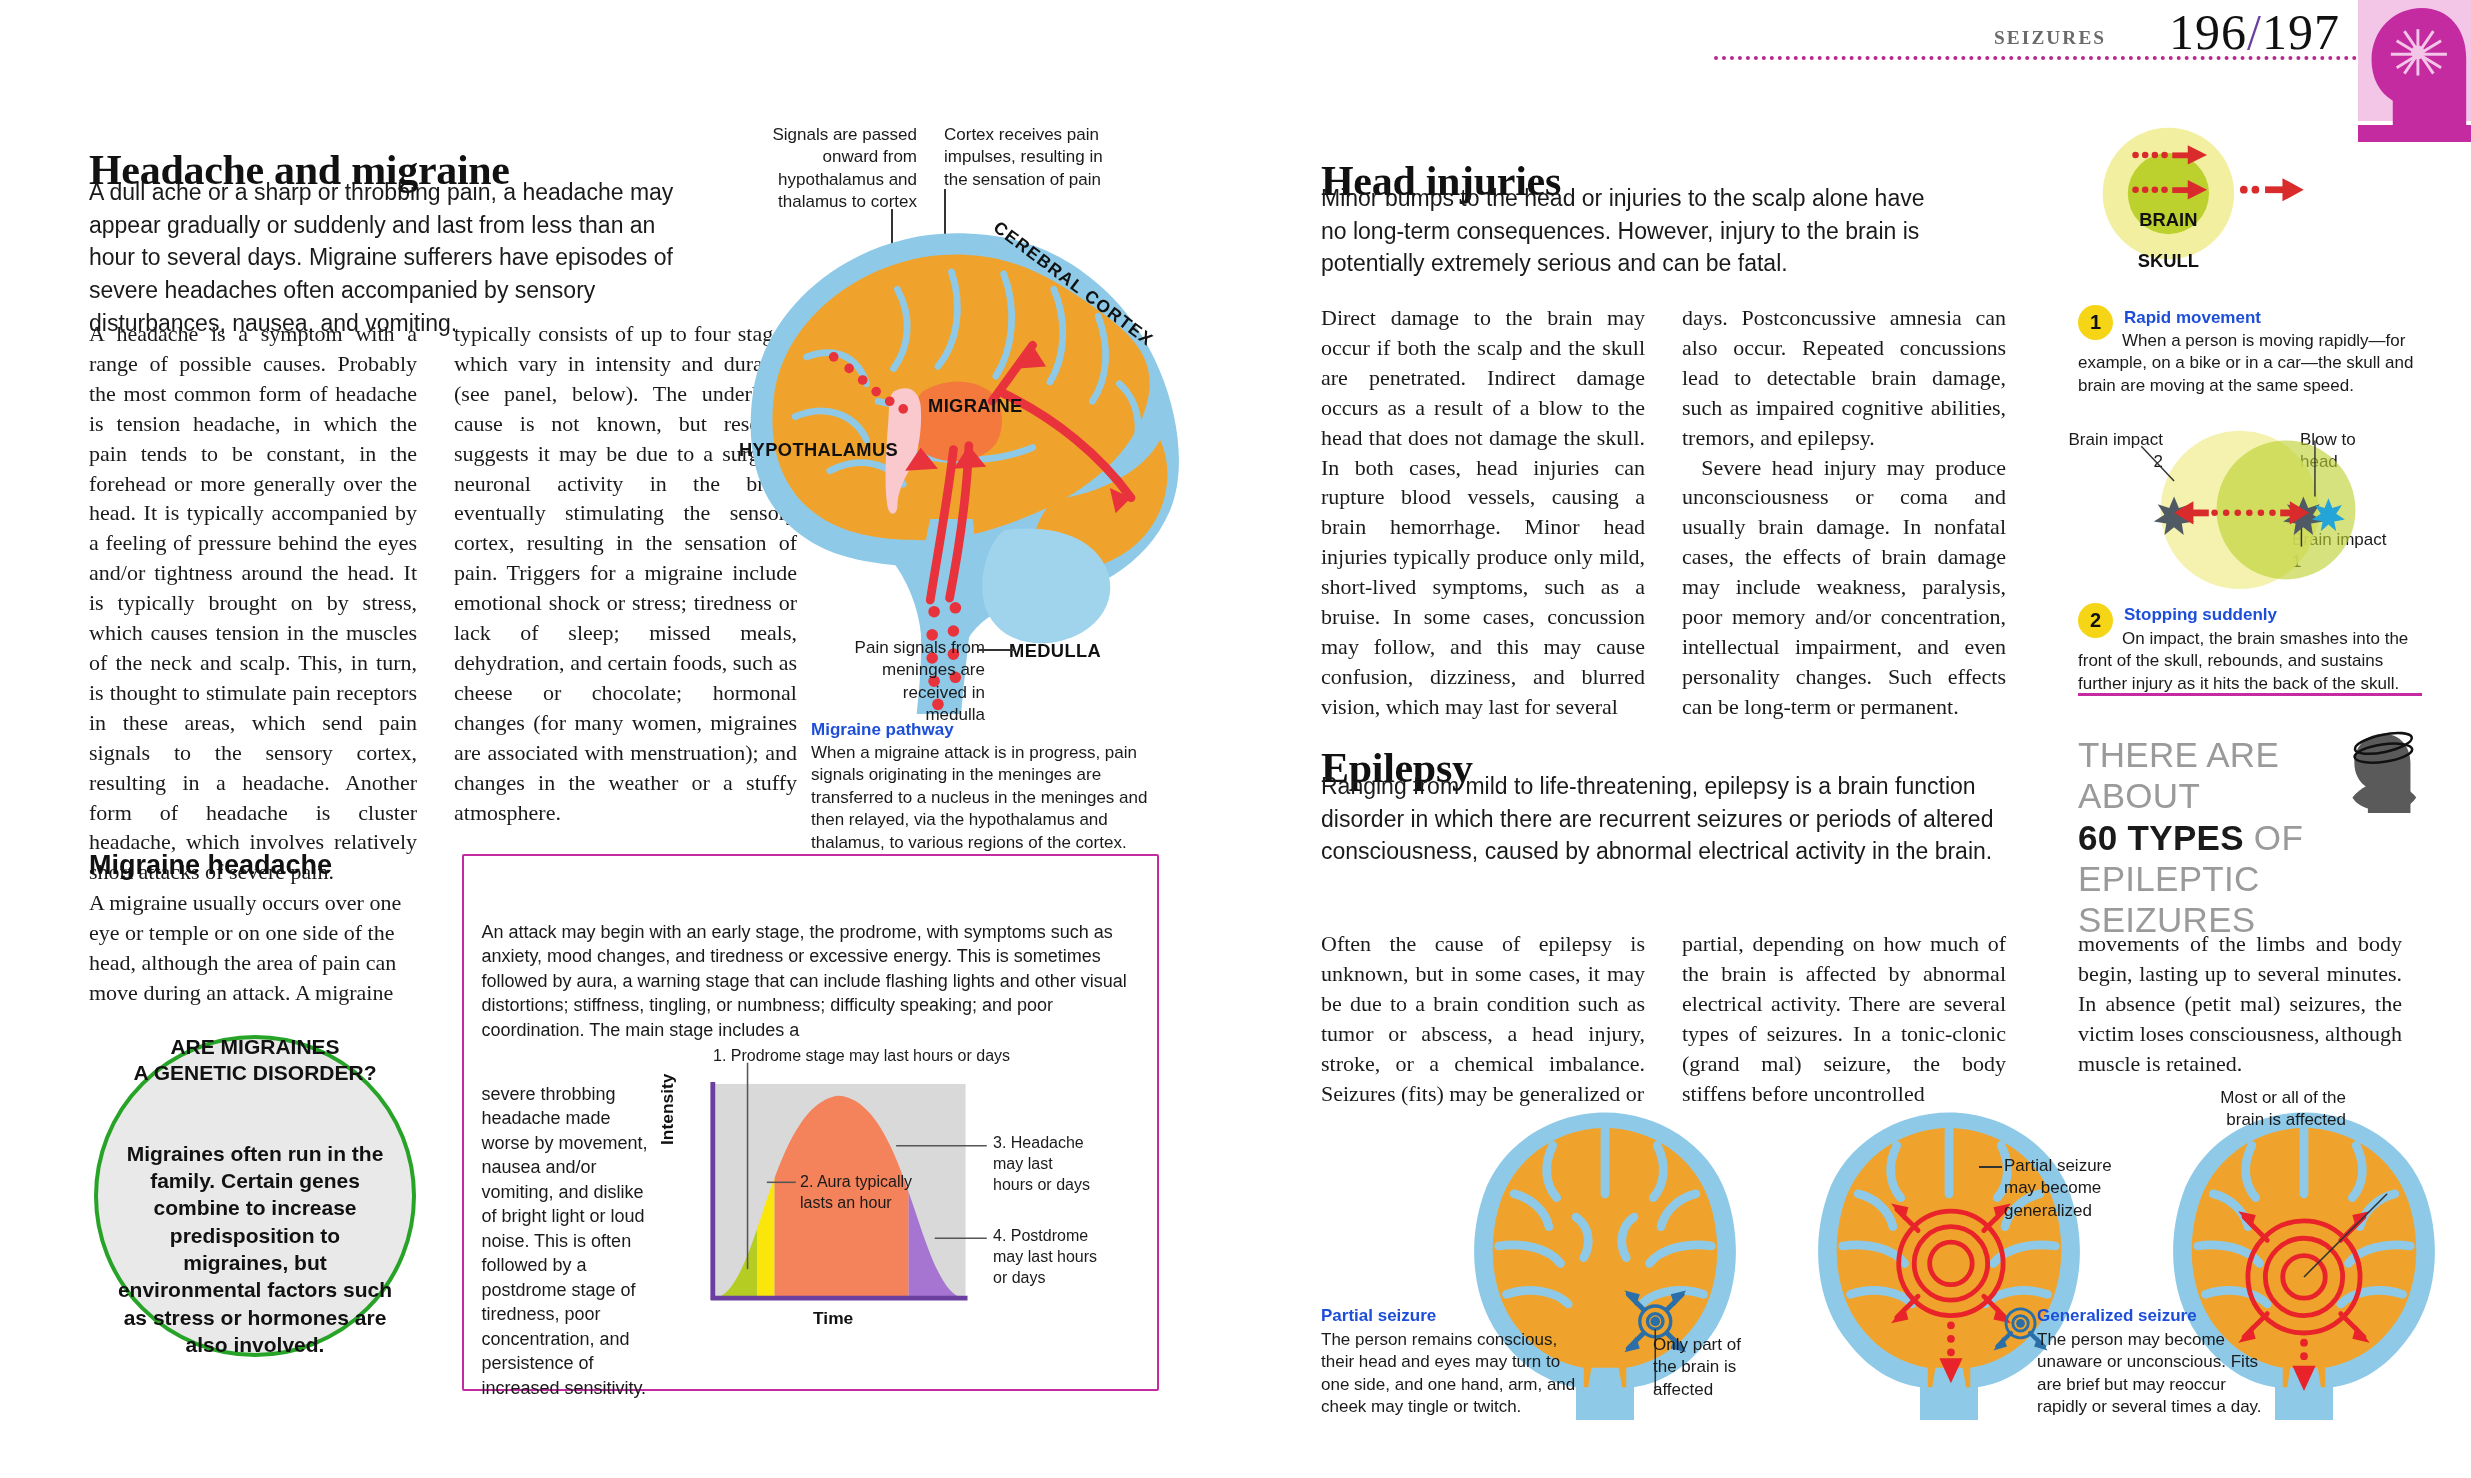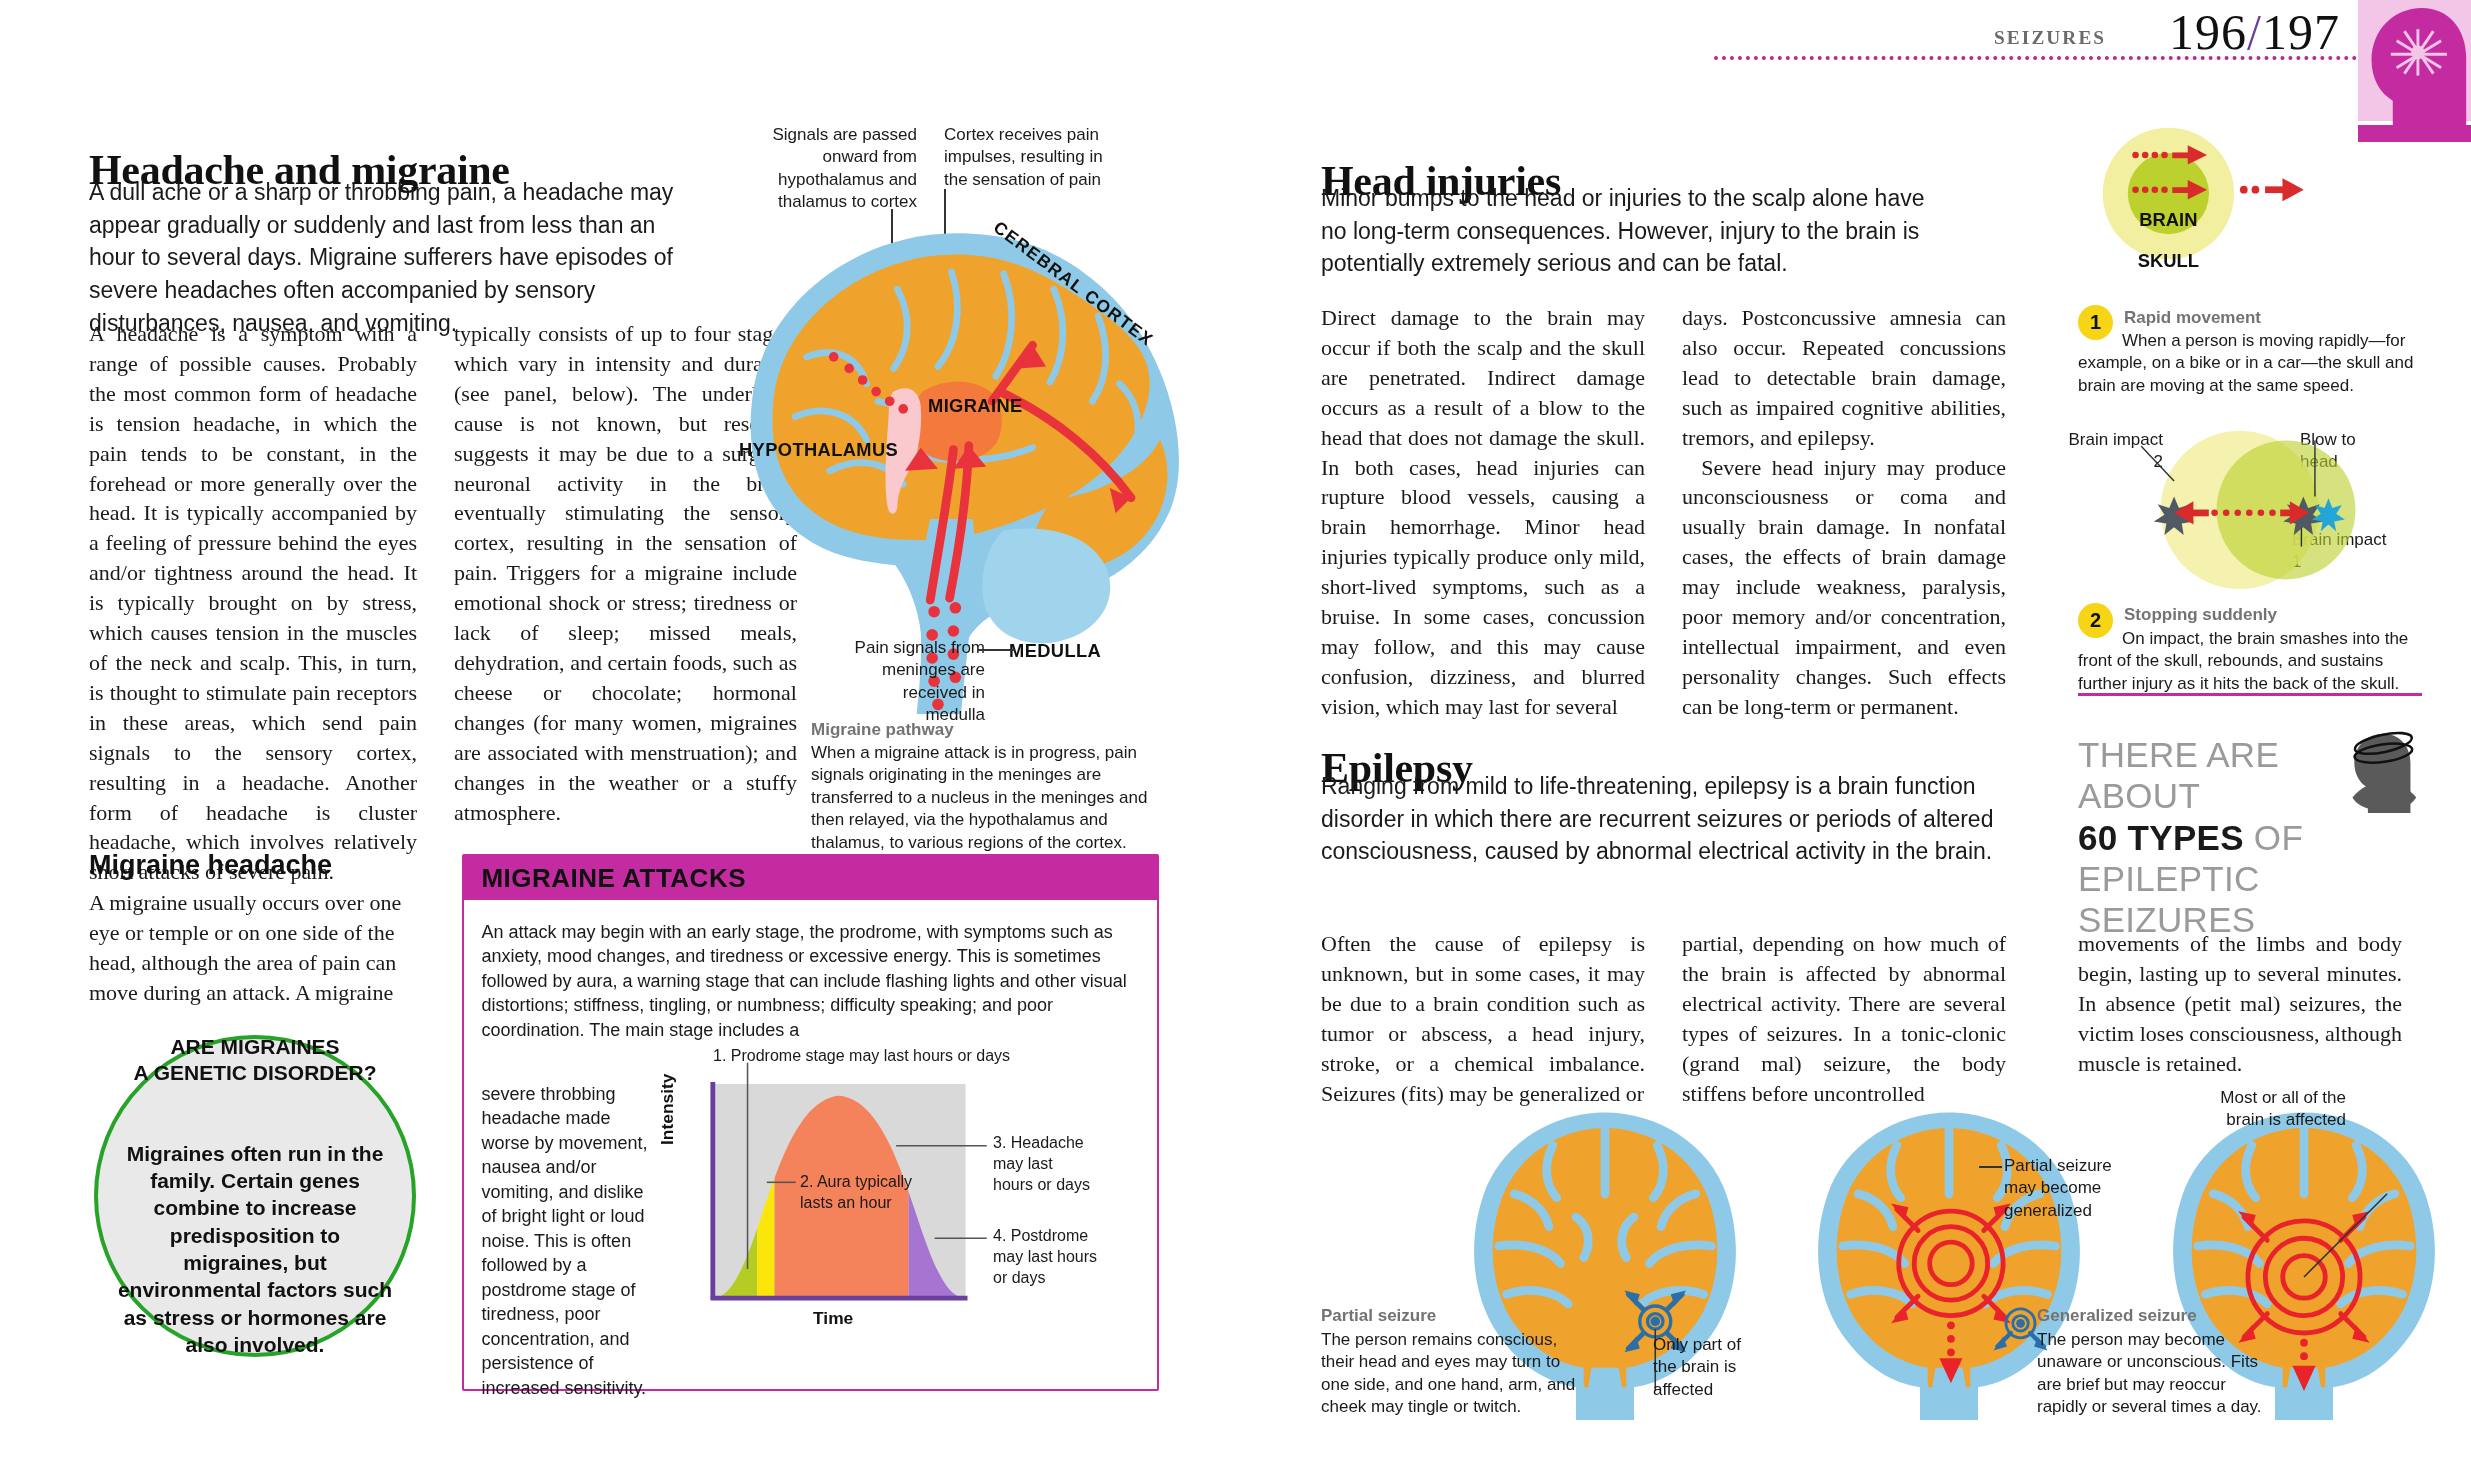--- a/index.html
+++ b/index.html
@@ -3,21 +3,21 @@
 <meta charset="utf-8">
 <style>
   html,body{margin:0;padding:0;background:#fff;}
   body{width:2472px;height:1478px;position:relative;overflow:hidden;
        font-family:"Liberation Sans",sans-serif;color:#111;}
   .pg{position:absolute;top:0;left:0;width:2472px;height:1478px;}
   .h1{font-family:"Liberation Serif",serif;font-weight:bold;font-size:42px;letter-spacing:-0.3px;color:#111;}
   .intro{font-family:"Liberation Sans",sans-serif;font-size:23px;line-height:1.42;color:#1a1a1a;}
   .body{font-family:"Liberation Serif",serif;font-size:22px;line-height:1.36;color:#1a1a1a;}
   .cap{font-family:"Liberation Sans",sans-serif;font-size:17px;line-height:1.32;color:#1a1a1a;}
-  .capb{font-family:"Liberation Sans",sans-serif;font-size:17px;font-weight:bold;line-height:1.32;color:#737373;}
+  .capb{font-family:"Liberation Sans",sans-serif;font-size:17px;font-weight:bold;line-height:1.32;color:#1d4ed8;}
   .sub{font-family:"Liberation Sans",sans-serif;font-weight:bold;font-size:27px;color:#111;}
   .lbl{font-family:"Liberation Sans",sans-serif;font-weight:bold;font-size:18.3px;letter-spacing:0.4px;color:#111;}
   .abs{position:absolute;}
 
   
   .spine{position:absolute;left:1231px;top:0;width:3.9px;height:1478px;background:#fff;}
 
   
   .hdr-rule{position:absolute;left:1714px;top:56px;width:659px;height:0;
      border-top:4.8px dotted #b9288f;}
@@ -189,23 +189,20 @@
       <div class="lbl abs" style="left:1009px;top:640px;">MEDULLA</div>
 
       <div class="cap abs" style="left:842px;top:637px;width:143px;text-align:right;">Pain signals from meninges are received in medulla</div>
       <div class="leader" style="left:978px;top:649px;width:37px;height:1.5px;"></div>
 
       <div class="capb abs" style="left:811px;top:719px;">Migraine pathway</div>
       <div class="cap abs" style="left:811px;top:742px;width:344px;">When a migraine attack is in progress, pain signals originating in the meninges are transferred to a nucleus in the meninges and then relayed, via the hypothalamus and thalamus, to various regions of the cortex.</div>
     </div>
 
     <div class="magenta-panel" style="left:462px;top:854px;width:693px;height:533px;">
-      <div class="magenta-head">
-        <span>MIGRAINE ATTACKS</span>
-      </div>
       <div class="cap abs" style="left:17.4px;top:64px;width:657px;font-size:18px;line-height:1.36;">An attack may begin with an early stage, the prodrome, with symptoms such as anxiety, mood changes, and tiredness or excessive energy. This is sometimes followed by aura, a warning stage that can include flashing lights and other visual distortions; stiffness, tingling, or numbness; difficulty speaking; and poor coordination. The main stage includes a</div>
       <div class="cap abs" style="left:17.4px;top:226px;width:174px;font-size:18px;line-height:1.36;">severe throbbing headache made worse by movement, nausea and/or vomiting, and dislike of bright light or loud noise. This is often followed by a postdrome stage of tiredness, poor concentration, and persistence of increased sensitivity.</div>
 
       <div class="abs" style="left:189px;top:189px;width:492px;height:319px;">
         <svg width="492" height="319" viewBox="0 0 510 330">
 
           <rect x="62" y="40" width="262" height="222" fill="#d9d9d9"></rect>
 
           <defs>
             <clipPath id="curveClip">

